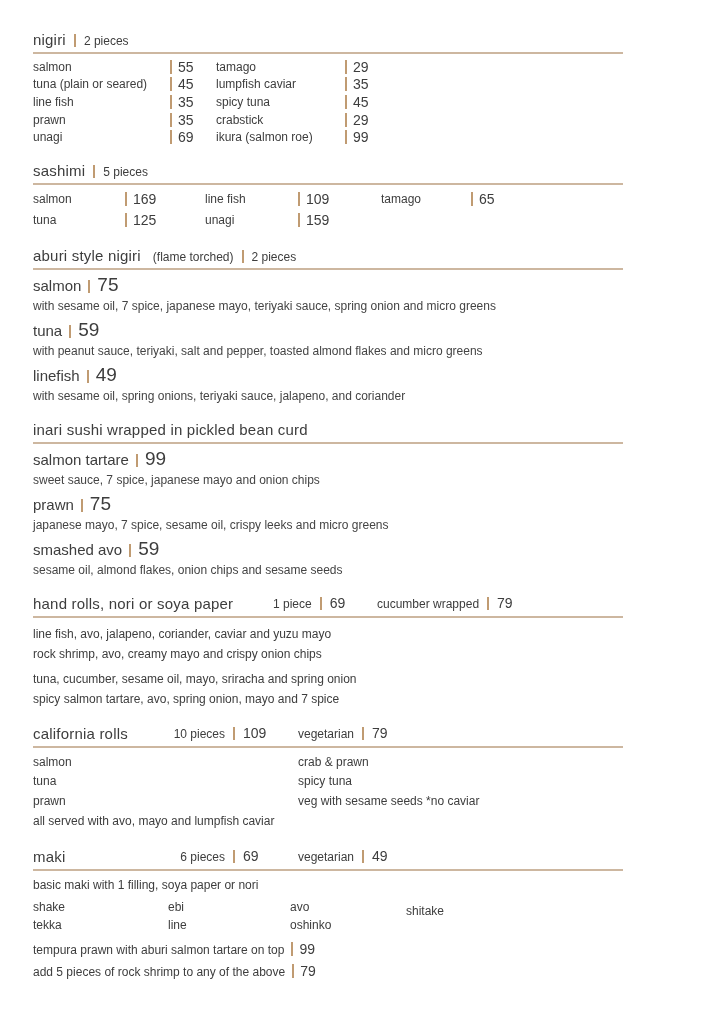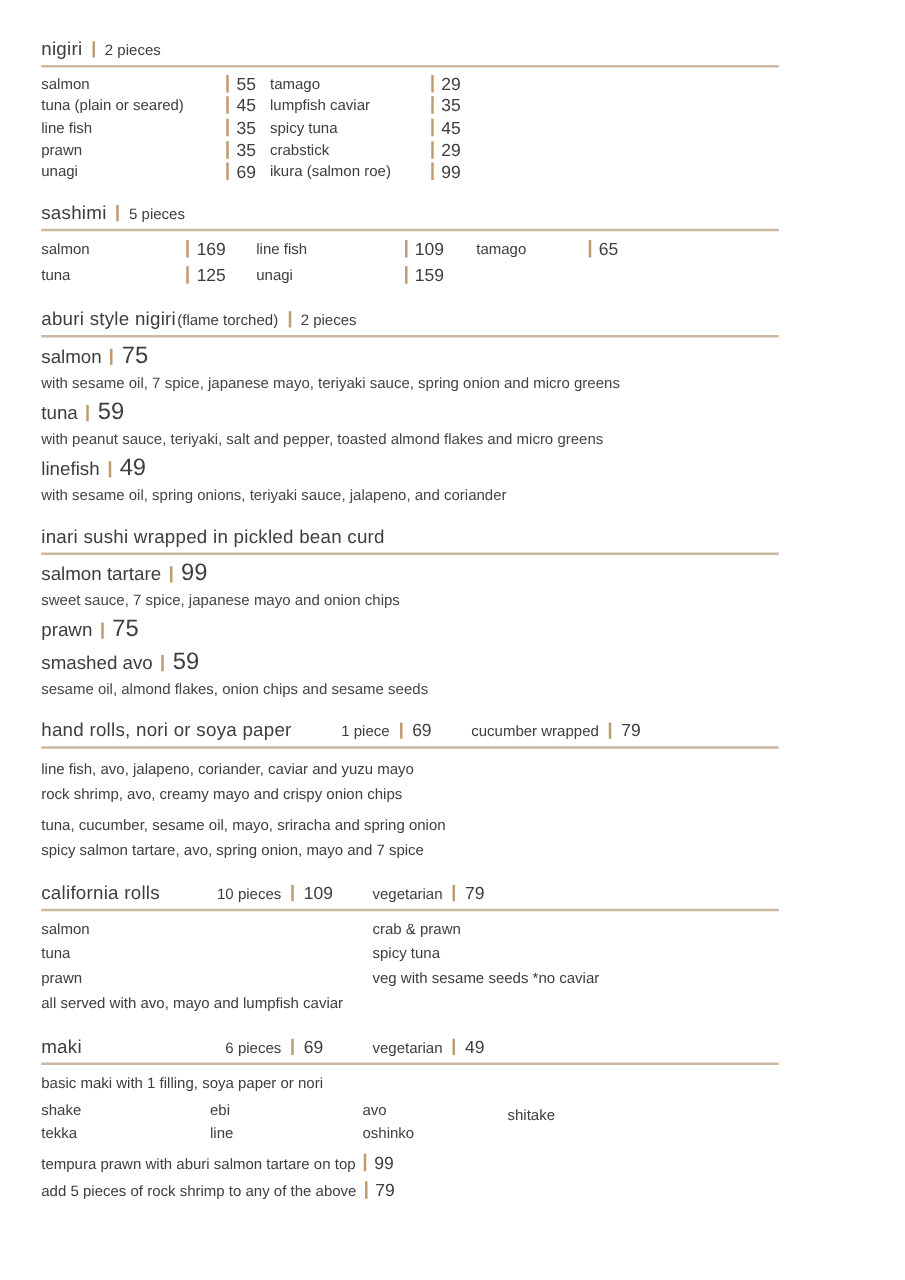--- a/index.html
+++ b/index.html
@@ -10,34 +10,34 @@
   .content{padding:30px 34px 0 33px;width:657px;box-sizing:border-box;}
   section{margin-top:15px;}
   section:first-child{margin-top:0;}
 
   
   .sec-head{
     position:relative;border-bottom:2px solid #cdb7a0;
     padding-bottom:2px;line-height:20px;height:20px;white-space:nowrap;
   }
   .sec-title{font-size:15px;letter-spacing:.2px;}
-  .sec-note{font-size:12px;margin-left:1px;}
+  .sec-note{font-size:12px;margin-left:12px;}
   .sec-desc{font-size:12px;}
   .vbar{display:inline-block;width:2px;height:13px;background:#c09b72;margin:0 8px;vertical-align:-2px;}
   .pbar{display:inline-block;width:2px;height:14px;background:#c09b72;margin-right:6px;vertical-align:-2px;}
   .hgroup{position:absolute;bottom:2px;white-space:nowrap;}
   .hlabel{font-size:12px;}
   .hlabel-fixed{display:inline-block;width:80px;text-align:right;font-size:12px;}
   .hprice{font-size:14px;margin-left:8px;}
 
   
   .cols{display:flex;margin-top:4px;}
   .row{display:flex;align-items:center;}
   .name{font-size:12px;}
-  .price{font-size:14px;white-space:nowrap;text-align:center;}
+  .price{font-size:14px;white-space:nowrap;}
   .nig .row{height:17.6px;}
   .nig .c1 .name{width:137px;}
   .nig .c1 .price{width:46px;}
   .nig .c2 .name{width:129px;}
   .sas .row{height:21px;}
   .sas .c1 .name{width:92px;}
   .sas .c1 .price{width:80px;}
   .sas .c2 .name{width:93px;}
   .sas .c2 .price{width:83px;}
   .sas .c3 .name{width:90px;}
@@ -182,20 +182,21 @@
   <section>
     <div class="sec-head">
       <span class="sec-title">inari sushi wrapped in pickled bean curd</span>
     </div>
     <div class="big-item">
       <div class="big-name"><span>salmon tartare</span><span class="vbar"></span><span class="big-price">99</span></div>
       <div class="big-desc">sweet sauce, 7 spice, japanese mayo and onion chips</div>
     </div>
     <div class="big-item">
       <div class="big-name"><span>prawn</span><span class="vbar"></span><span class="big-price">75</span></div>
+      <div class="big-desc">japanese mayo, 7 spice, sesame oil, crispy leeks and micro greens</div>
     </div>
     <div class="big-item">
       <div class="big-name"><span>smashed avo</span><span class="vbar"></span><span class="big-price">59</span></div>
       <div class="big-desc">sesame oil, almond flakes, onion chips and sesame seeds</div>
     </div>
   </section>
 
   <section>
     <div class="sec-head">
       <span class="sec-title">hand rolls, nori or soya paper</span>

